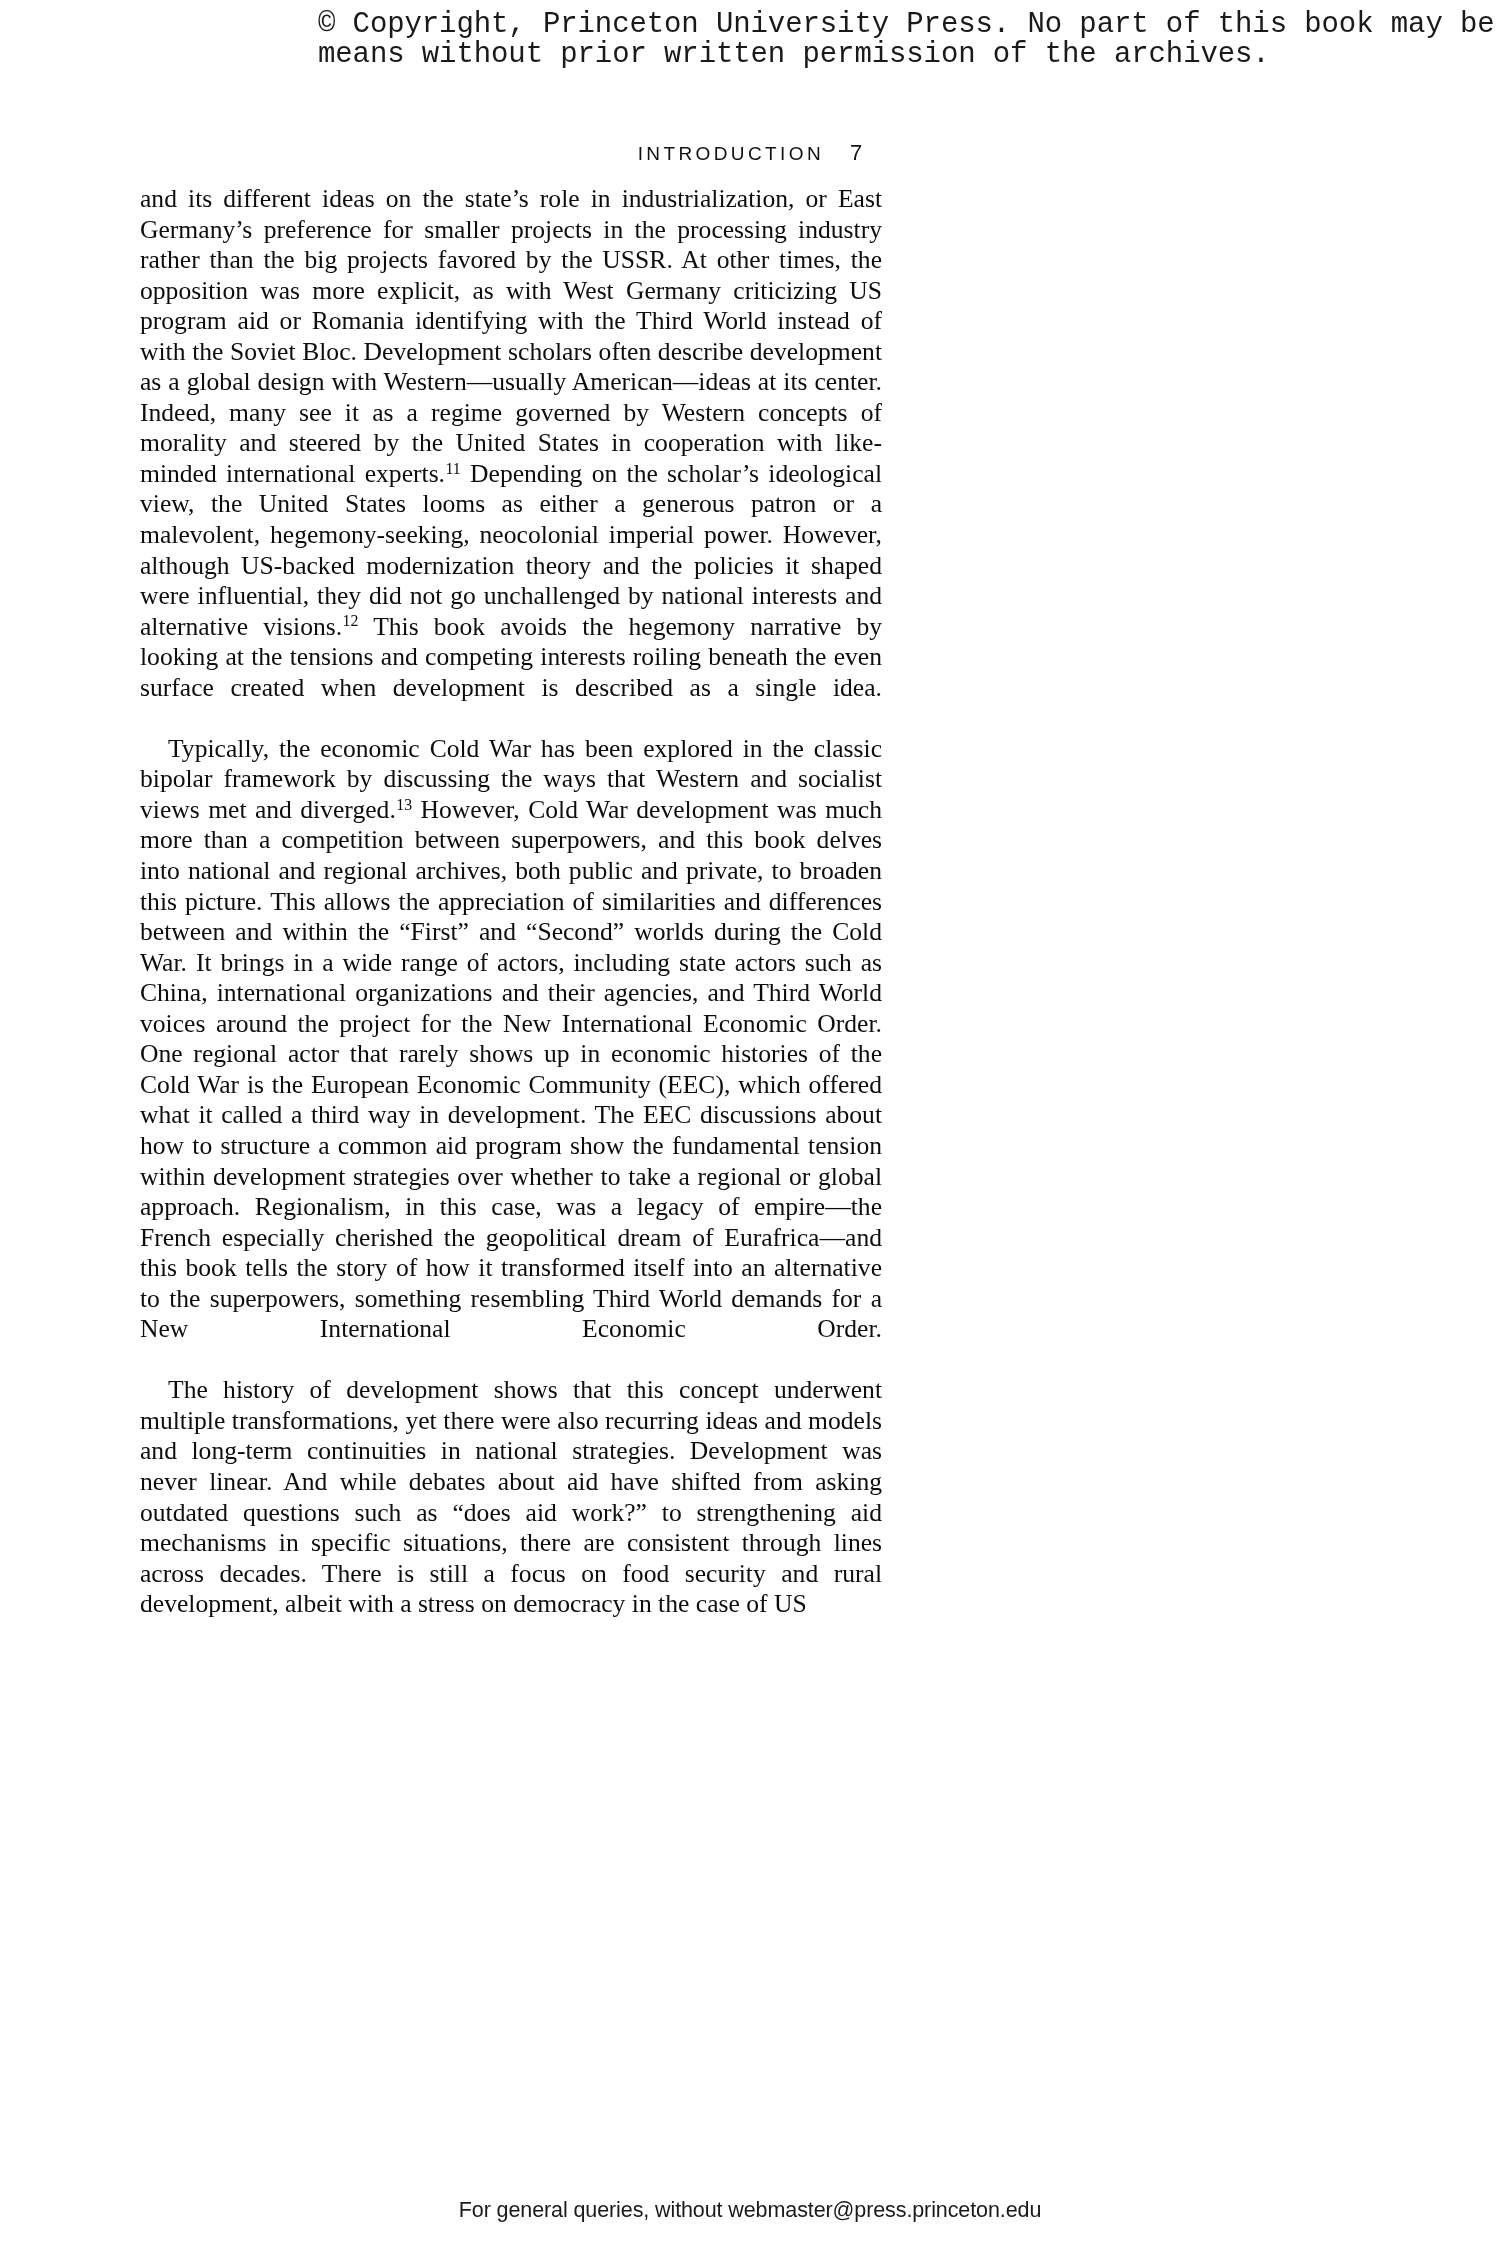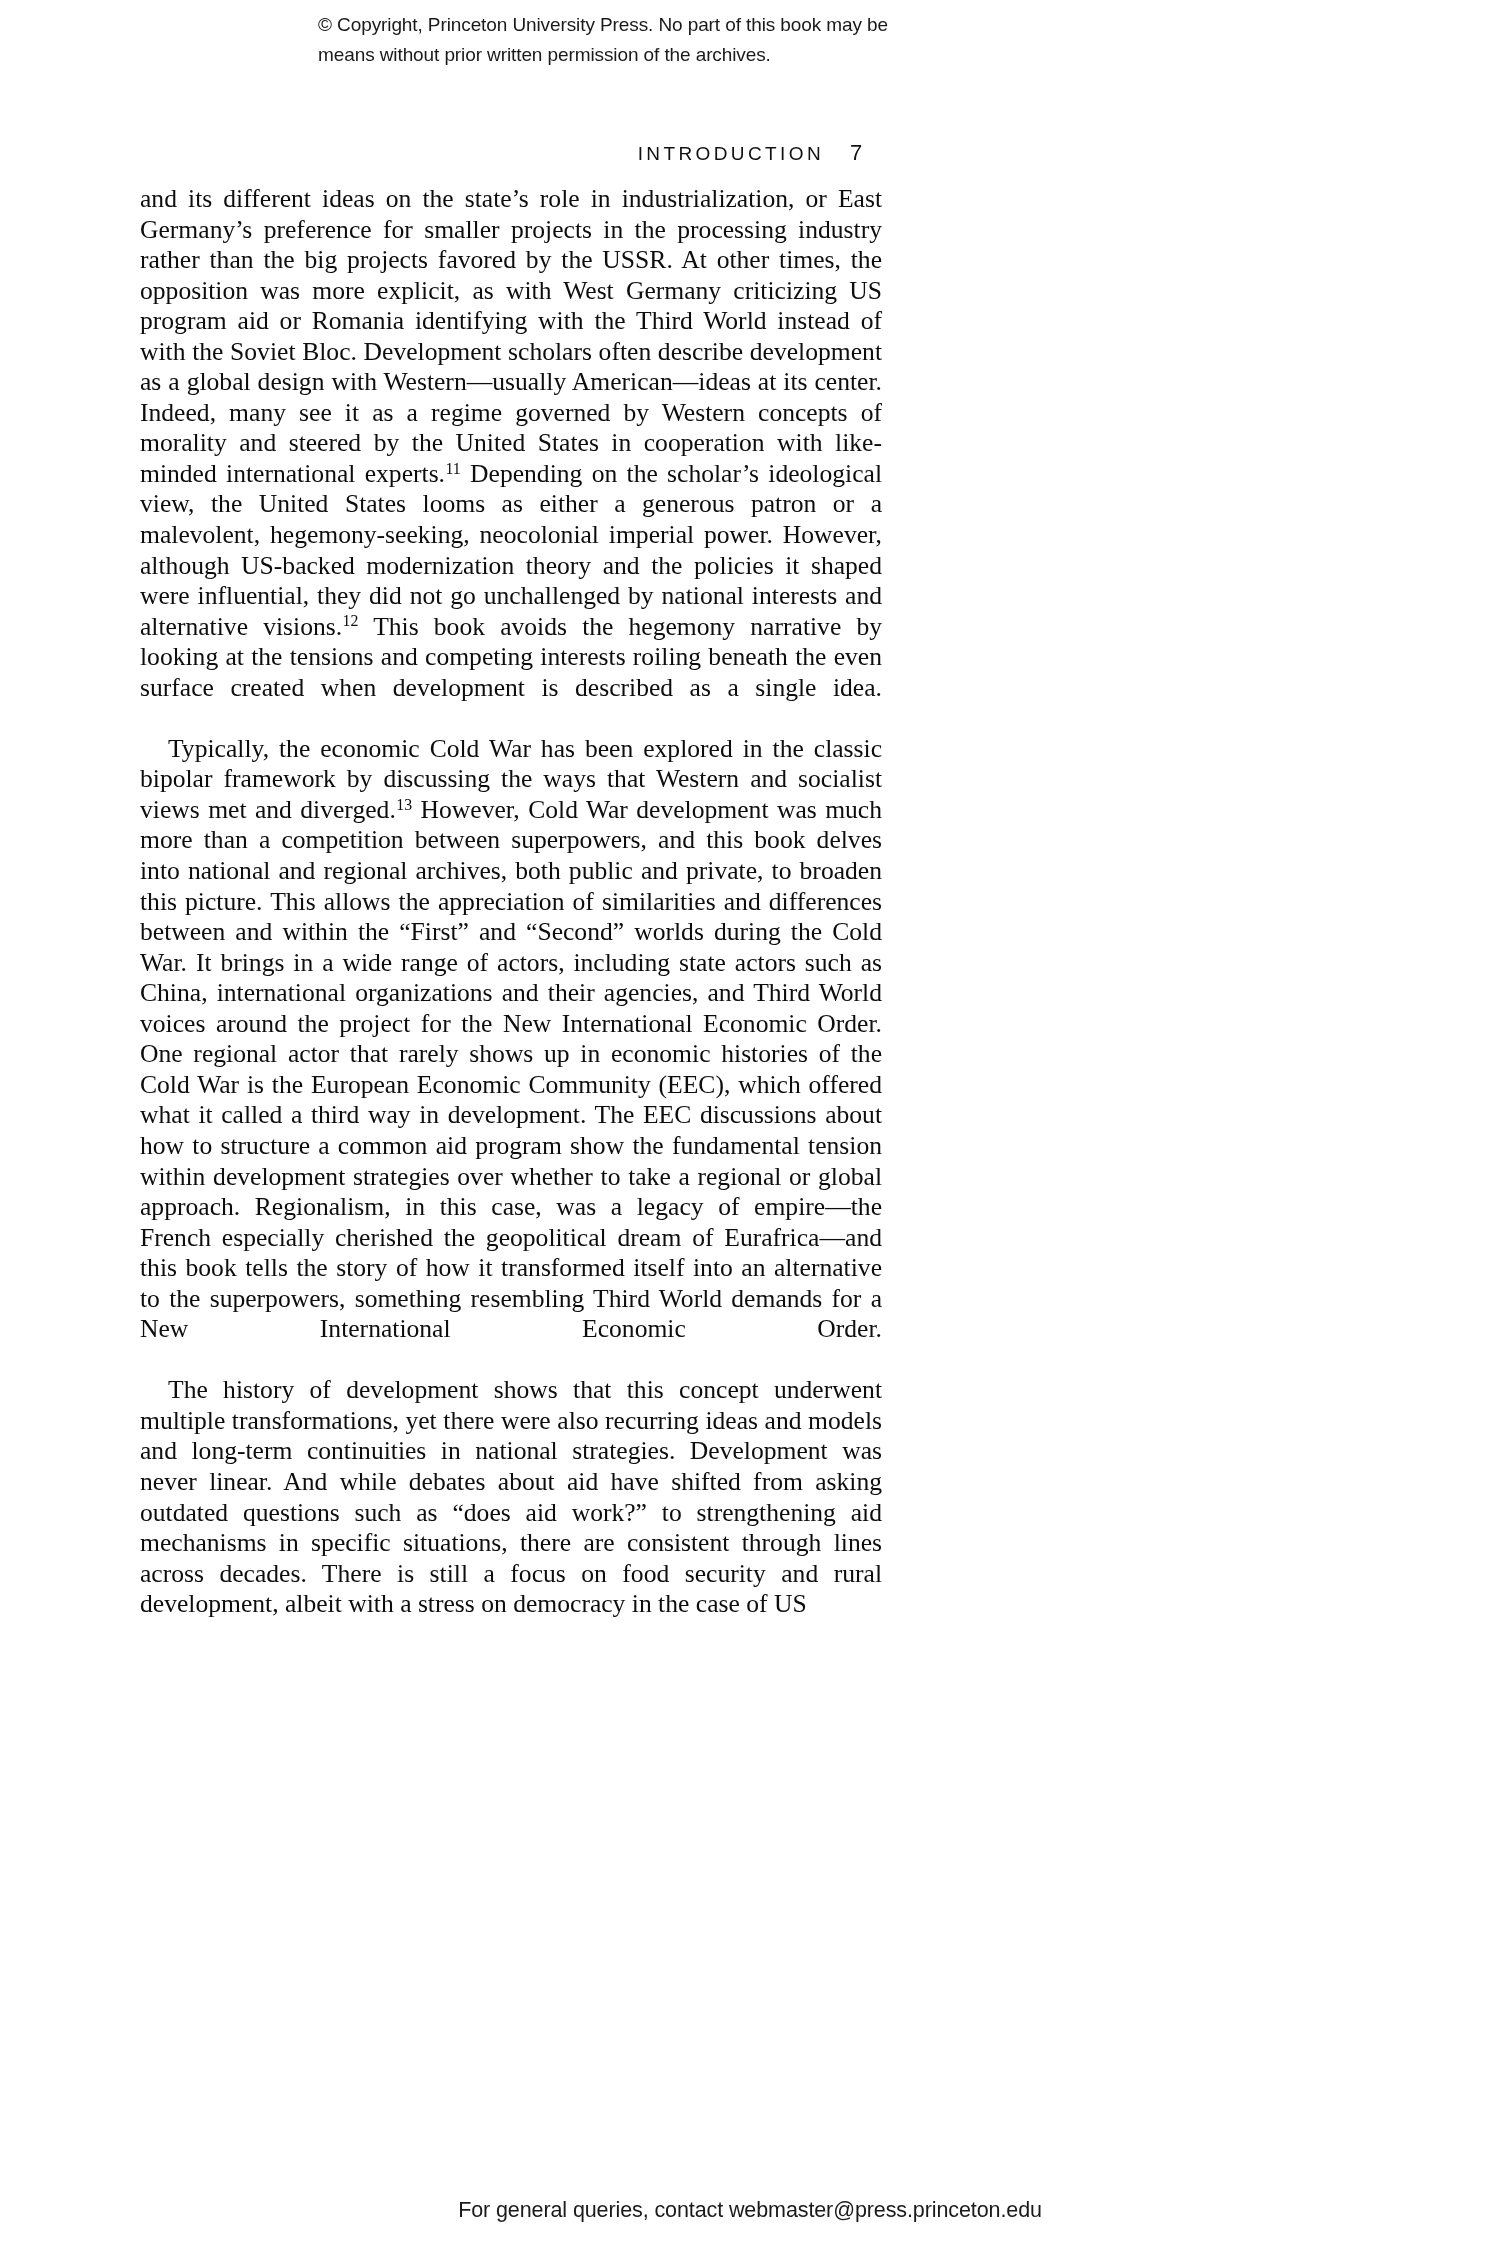--- a/index.html
+++ b/index.html
@@ -22,22 +22,22 @@
     inset: 0;
     background: #ffffff;
   }
 
   
   .copyright-block {
     position: absolute;
     left: 318px;
     top: 10px;
     width: 820px;
-    font-family: Liberation Sans, sans-serif;
-    font-size: 19px;
+    font-family: Liberation Mono, monospace;
+    font-size: 29px;
     line-height: 30px;
     color: #1a1a1a;
     letter-spacing: -0.1px;
   }
   .copyright-block .cline { display: block; white-space: nowrap; }
 
   
   .running-head {
     position: absolute;
     left: 0;
@@ -123,15 +123,15 @@
   <div class="running-head">
     <span class="rh-title">INTRODUCTION</span><span class="rh-folio">7</span>
   </div>
 
   <div class="textblock" id="bodyColumn">
       <p>and its different ideas on the state’s role in industrialization, or East Germany’s preference for smaller projects in the processing industry rather than the big projects favored by the USSR. At other times, the opposition was more explicit, as with West Germany criticizing US program aid or Romania identifying with the Third World instead of with the Soviet Bloc. Development scholars often describe development as a global design with Western—usually American—ideas at its center. Indeed, many see it as a regime governed by Western concepts of morality and steered by the United States in cooperation with like-minded international experts.<sup class="fn">11</sup> Depending on the scholar’s ideological view, the United States looms as either a generous patron or a malevolent, hegemony-seeking, neocolonial imperial power. However, although US-backed modernization theory and the policies it shaped were influential, they did not go unchallenged by national interests and alternative visions.<sup class="fn">12</sup> This book avoids the hegemony narrative by looking at the tensions and competing interests roiling beneath the even surface created when development is described as a single idea.</p>
       <p class="indented">Typically, the economic Cold War has been explored in the classic bipolar framework by discussing the ways that Western and socialist views met and diverged.<sup class="fn">13</sup> However, Cold War development was much more than a competition between superpowers, and this book delves into national and regional archives, both public and private, to broaden this picture. This allows the appreciation of similarities and differences between and within the “First” and “Second” worlds during the Cold War. It brings in a wide range of actors, including state actors such as China, international organizations and their agencies, and Third World voices around the project for the New International Economic Order. One regional actor that rarely shows up in economic histories of the Cold War is the European Economic Community (EEC), which offered what it called a third way in development. The EEC discussions about how to structure a common aid program show the fundamental tension within development strategies over whether to take a regional or global approach. Regionalism, in this case, was a legacy of empire—the French especially cherished the geopolitical dream of Eurafrica—and this book tells the story of how it transformed itself into an alternative to the superpowers, something resembling Third World demands for a New International Economic Order.</p>
       <p class="indented noafter">The history of development shows that this concept underwent multiple transformations, yet there were also recurring ideas and models and long-term continuities in national strategies. Development was never linear. And while debates about aid have shifted from asking outdated questions such as “does aid work?” to strengthening aid mechanisms in specific situations, there are consistent through lines across decades. There is still a focus on food security and rural development, albeit with a stress on democracy in the case of US</p>
     </div>
 
-  <div class="footer-note">For general queries, contact webmaster@press.princeton.edu</div>
+  <div class="footer-note">For general queries, without webmaster@press.princeton.edu</div>
 
 </div>
 
 </body></html>

